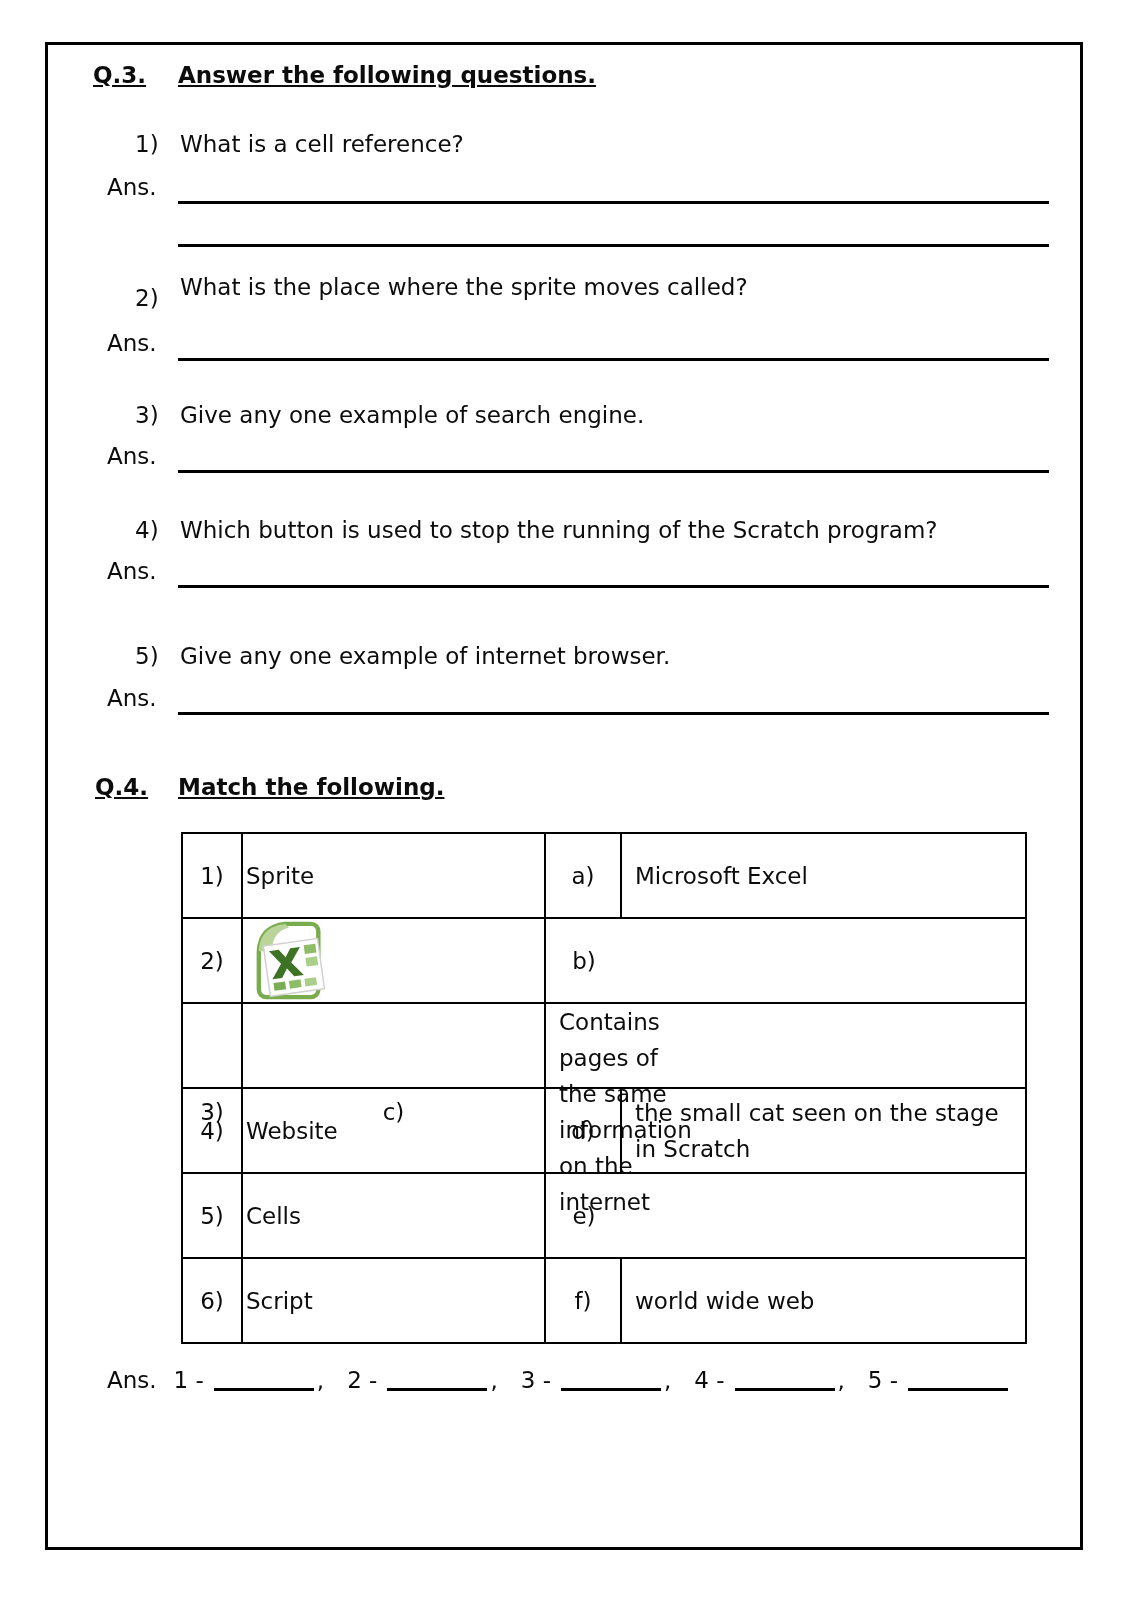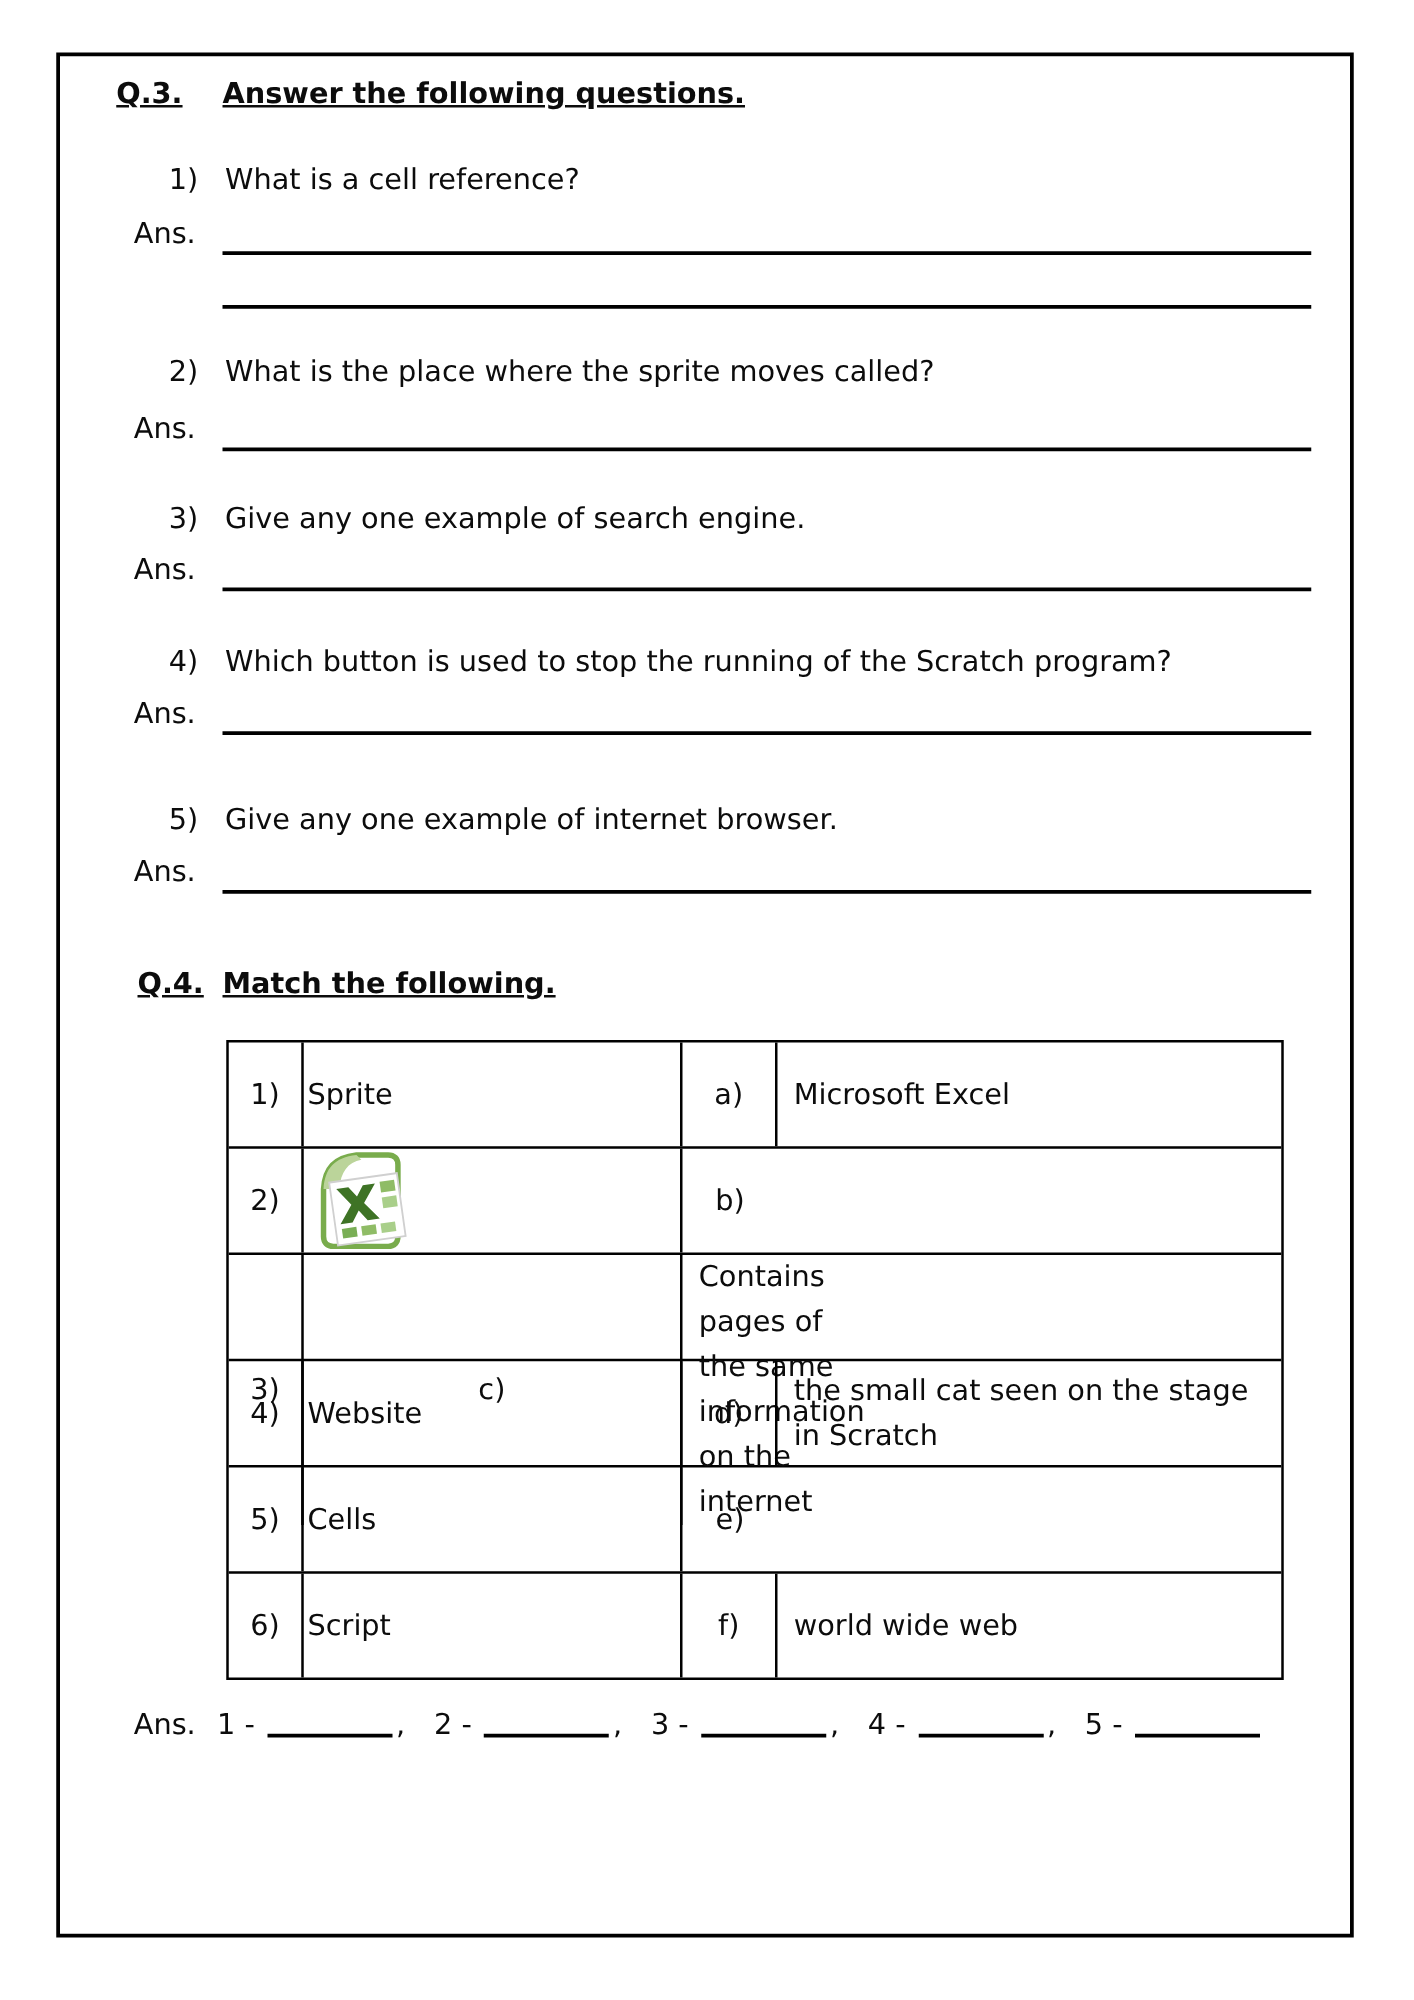--- a/index.html
+++ b/index.html
@@ -45,40 +45,40 @@
 <span class="abs txt bold" style="left:93px;top:62px">Q.3.</span>
 <span class="abs txt bold" style="left:178px;top:62px">Answer the following questions.</span>
 
 <span class="abs txt" style="left:135px;top:131px">1)</span>
 <span class="abs txt" style="left:180px;top:131px">What is a cell reference?</span>
 <span class="abs txt" style="left:107px;top:174px">Ans.</span>
 <div class="abs line" style="left:178px;top:201px;width:871px"></div>
 <div class="abs line" style="left:178px;top:244px;width:871px"></div>
 
 <span class="abs txt" style="left:135px;top:285px">2)</span>
-<span class="abs txt" style="left:180px;top:285px">What is the place where the sprite moves called?</span>
+<span class="abs txt" style="left:180px;top:274px">What is the place where the sprite moves called?</span>
 <span class="abs txt" style="left:107px;top:330px">Ans.</span>
 <div class="abs line" style="left:178px;top:358px;width:871px"></div>
 
 <span class="abs txt" style="left:135px;top:402px">3)</span>
 <span class="abs txt" style="left:180px;top:402px">Give any one example of search engine.</span>
 <span class="abs txt" style="left:107px;top:443px">Ans.</span>
 <div class="abs line" style="left:178px;top:470px;width:871px"></div>
 
 <span class="abs txt" style="left:135px;top:517px">4)</span>
 <span class="abs txt" style="left:180px;top:517px">Which button is used to stop the running of the Scratch program?</span>
 <span class="abs txt" style="left:107px;top:558px">Ans.</span>
 <div class="abs line" style="left:178px;top:585px;width:871px"></div>
 
 <span class="abs txt" style="left:135px;top:643px">5)</span>
 <span class="abs txt" style="left:180px;top:643px">Give any one example of internet browser.</span>
 <span class="abs txt" style="left:107px;top:685px">Ans.</span>
 <div class="abs line" style="left:178px;top:712px;width:871px"></div>
 
-<span class="abs txt bold" style="left:110px;top:774px">Q.4.</span>
+<span class="abs txt bold" style="left:95px;top:774px">Q.4.</span>
 <span class="abs txt bold" style="left:178px;top:774px">Match the following.</span>
 
 <div class="abs mtable">
 
   <div class="tr">
     <div class="td c-num">1)</div>
     <div class="td c-term">Sprite</div>
     <div class="td c-letter">a)</div>
     <div class="td c-desc">
         <span>Microsoft Excel</span>

